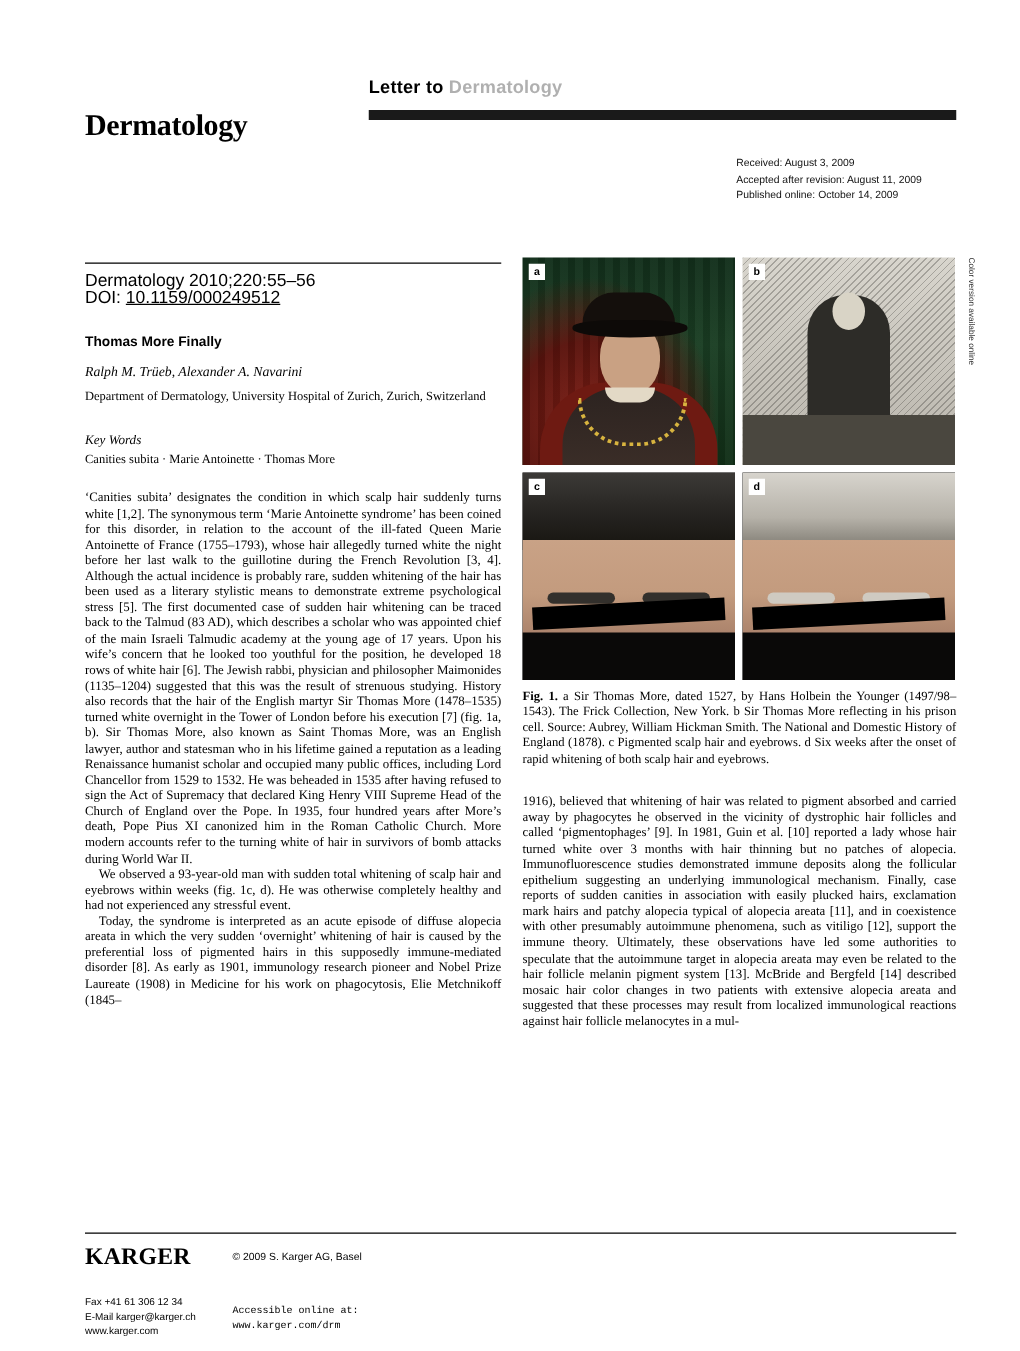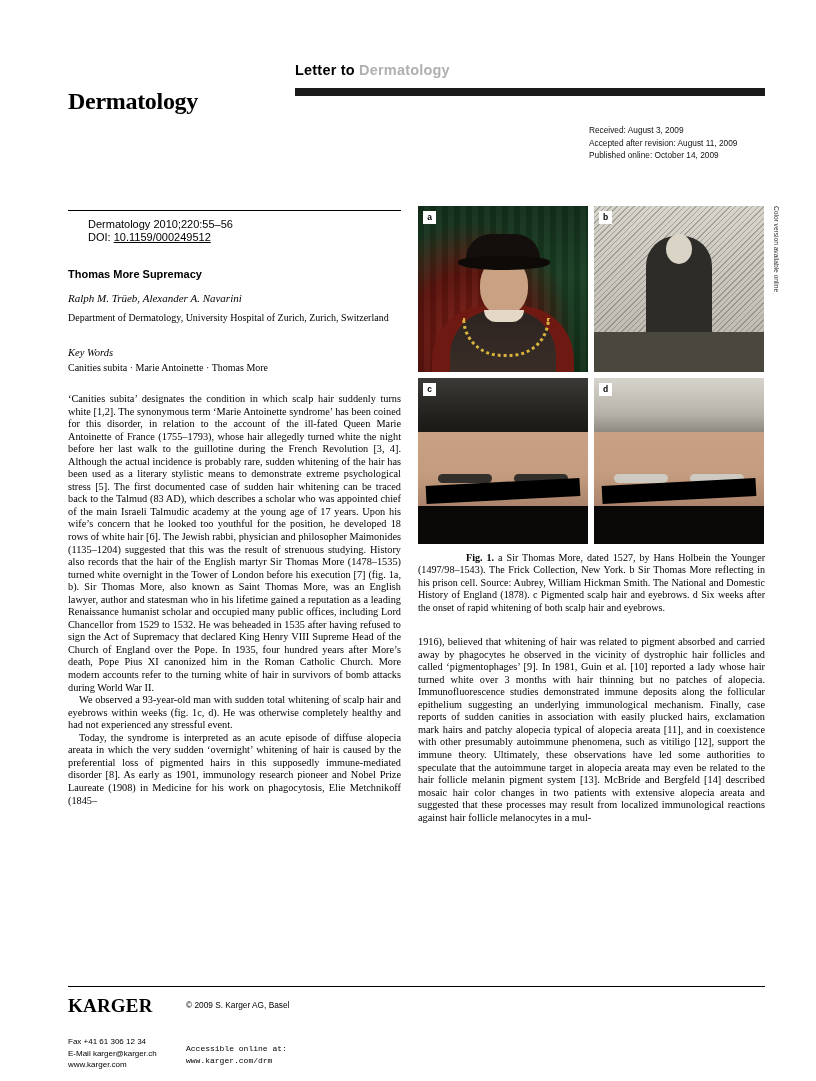--- a/index.html
+++ b/index.html
@@ -71,24 +71,23 @@
     width: 333px;
   }
   .rule-top {
     width: 333px;
     height: 1px;
     background: #000;
     margin-bottom: 7px;
   }
   .cite {
     font-family: "Liberation Sans", sans-serif;
-    font-size: 11px;
+    font-size: 14px;
     line-height: 13px;
     margin-bottom: 2px;
-    margin-left: 20px;
   }
   .cite a, .doi-link {
     color: #000;
     text-decoration: underline;
   }
   .title {
     font-family: "Liberation Sans", sans-serif;
     font-weight: bold;
     font-size: 11px;
     margin-top: 24px;
@@ -317,21 +316,20 @@
 
   .figcap {
     margin-top: 8px;
     font-family: "Liberation Serif", serif;
     font-size: 10.1px;
     line-height: 12.4px;
     text-align: justify;
   }
   .figcap b {
     font-weight: bold;
-    margin-left: 48px;
   }
   .col-version {
     position: absolute;
     left: 766px;
     top: 206px;
     width: 14px;
     height: 170px;
     font-family: "Liberation Sans", sans-serif;
     font-size: 6.6px;
     color: #333;
@@ -407,21 +405,21 @@
     <div>Accepted after revision: August 11, 2009</div>
     <div>Published online: October 14, 2009</div>
   </div>
 
   <div class="col-left">
     <div class="rule-top"></div>
     <div class="cite">
       <div><span>Dermatology 2010;220:55–56</span></div>
       <div><span>DOI:</span> <span class="doi-link">10.1159/000249512</span></div>
     </div>
-    <div class="title">Thomas More Supremacy</div>
+    <div class="title">Thomas More Finally</div>
     <div class="authors">Ralph M. Trüeb, Alexander A. Navarini</div>
     <div class="affil">Department of Dermatology, University Hospital of Zurich, Zurich, Switzerland</div>
     <div class="kw-head">Key Words</div>
     <div class="kw-list">Canities subita · Marie Antoinette · Thomas More</div>
 
     <div class="body-text">
       <p class="noind">‘Canities subita’ designates the condition in which scalp hair suddenly turns white [1,2]. The synonymous term ‘Marie Antoinette syndrome’ has been coined for this disorder, in relation to the account of the ill-fated Queen Marie Antoinette of France (1755–1793), whose hair allegedly turned white the night before her last walk to the guillotine during the French Revolution [3, 4]. Although the actual incidence is probably rare, sudden whitening of the hair has been used as a literary stylistic means to demonstrate extreme psychological stress [5]. The first documented case of sudden hair whitening can be traced back to the Talmud (83 AD), which describes a scholar who was appointed chief of the main Israeli Talmudic academy at the young age of 17 years. Upon his wife’s concern that he looked too youthful for the position, he developed 18 rows of white hair [6]. The Jewish rabbi, physician and philosopher Maimonides (1135–1204) suggested that this was the result of strenuous studying. History also records that the hair of the English martyr Sir Thomas More (1478–1535) turned white overnight in the Tower of London before his execution [7] (fig. 1a, b). Sir Thomas More, also known as Saint Thomas More, was an English lawyer, author and statesman who in his lifetime gained a reputation as a leading Renaissance humanist scholar and occupied many public offices, including Lord Chancellor from 1529 to 1532. He was beheaded in 1535 after having refused to sign the Act of Supremacy that declared King Henry VIII Supreme Head of the Church of England over the Pope. In 1935, four hundred years after More’s death, Pope Pius XI canonized him in the Roman Catholic Church. More modern accounts refer to the turning white of hair in survivors of bomb attacks during World War II.</p>
       <p>We observed a 93-year-old man with sudden total whitening of scalp hair and eyebrows within weeks (fig. 1c, d). He was otherwise completely healthy and had not experienced any stressful event.</p>
       <p>Today, the syndrome is interpreted as an acute episode of diffuse alopecia areata in which the very sudden ‘overnight’ whitening of hair is caused by the preferential loss of pigmented hairs in this supposedly immune-mediated disorder [8]. As early as 1901, immunology research pioneer and Nobel Prize Laureate (1908) in Medicine for his work on phagocytosis, Elie Metchnikoff (1845–</p>
     </div>

